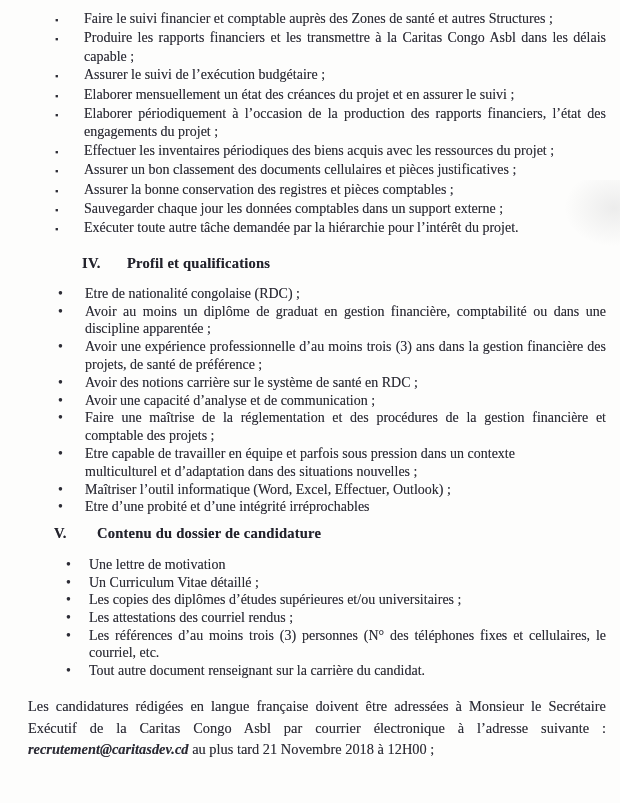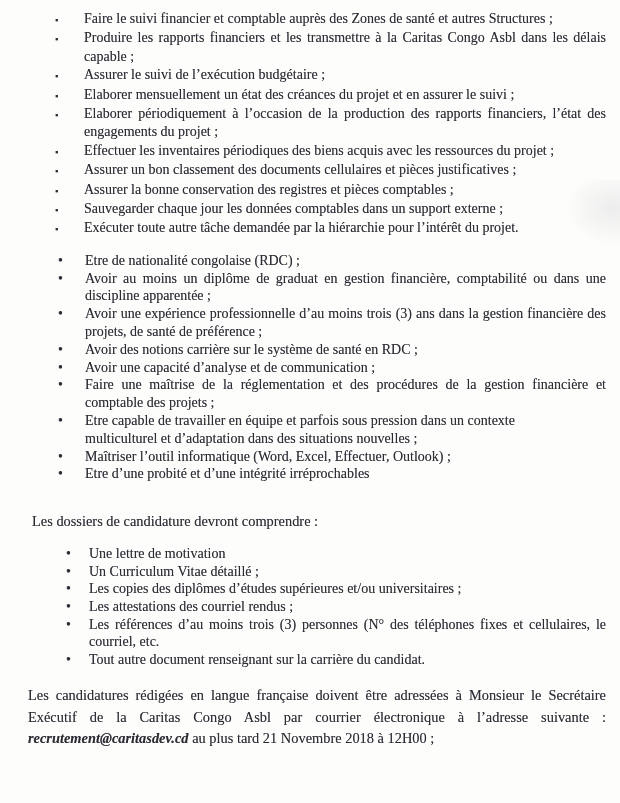--- a/index.html
+++ b/index.html
@@ -116,20 +116,23 @@
         <span class="bullet">▪</span>
         <span class="txt">Sauvegarder chaque jour les données comptables dans un support externe ;</span>
       </div>
 
       <div class="li">
         <span class="bullet">▪</span>
         <span class="txt">Exécuter toute autre tâche demandée par la hiérarchie pour l’intérêt du projet.</span>
       </div>
     </div>
 
+  <div class="heading h-iv">
+    <span class="hnum">IV.</span><span class="htitle">Profil et qualifications</span>
+  </div>
 
   <div class="list quals">
 
       <div class="li">
         <span class="bullet">•</span>
         <span class="txt">Etre de nationalité congolaise (RDC) ;</span>
       </div>
 
       <div class="li">
         <span class="bullet">•</span>
@@ -166,22 +169,24 @@
         <span class="bullet">•</span>
         <span class="txt">Maîtriser l’outil informatique (Word, Excel, Effectuer, Outlook) ;</span>
       </div>
 
       <div class="li">
         <span class="bullet">•</span>
         <span class="txt">Etre d’une probité et d’une intégrité irréprochables</span>
       </div>
     </div>
 
-
-  <p class="para intro">Les dossiers de candidature devront comprendre :</p>
+  <div class="heading h-v">
+    <span class="hnum">V.</span><span class="htitle">Contenu du dossier de candidature</span>
+  </div>
+
 
   <div class="list dossier">
 
       <div class="li">
         <span class="bullet">•</span>
         <span class="txt">Une lettre de motivation</span>
       </div>
 
       <div class="li">
         <span class="bullet">•</span>

